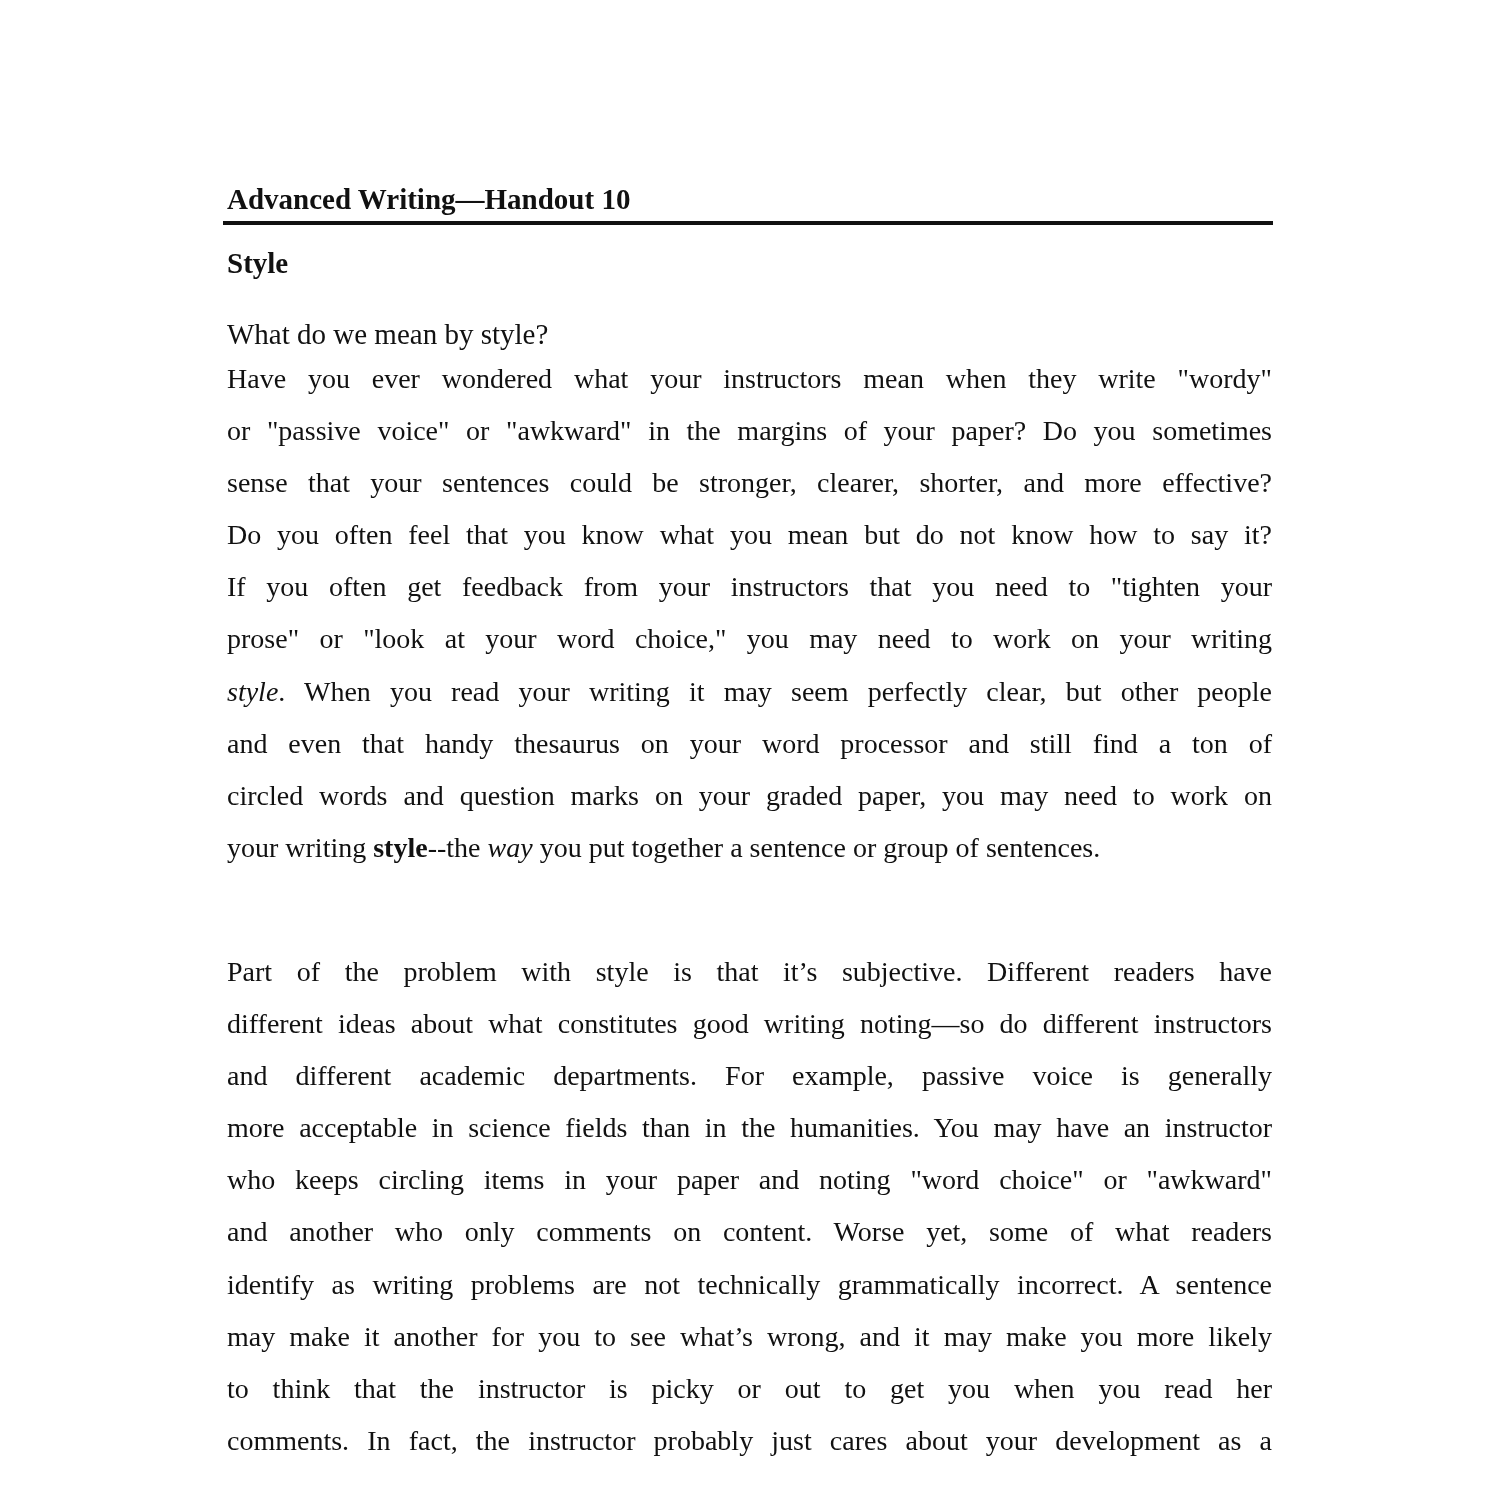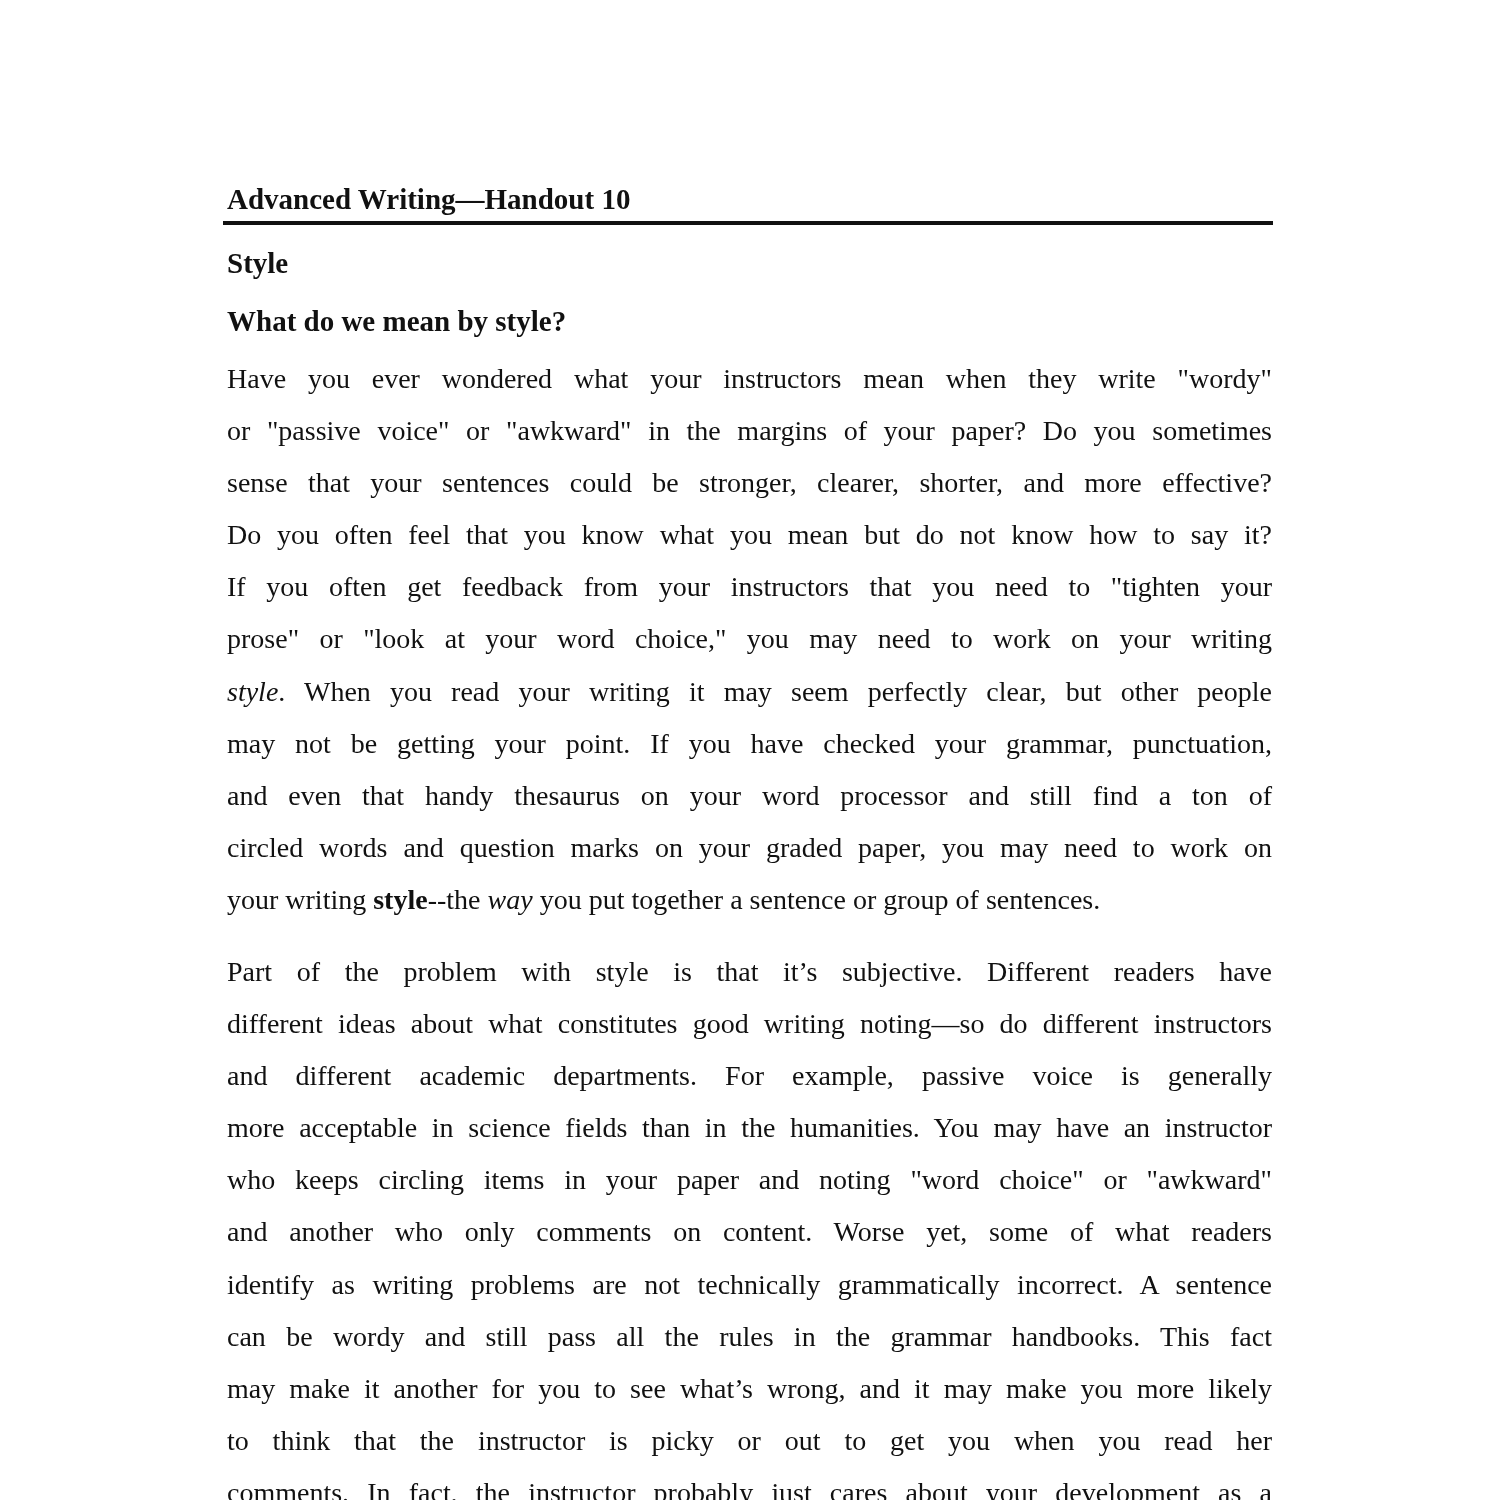--- a/index.html
+++ b/index.html
@@ -1,21 +1,21 @@
 <!DOCTYPE html>
 <html><head>
 <meta charset="utf-8">
 <style>
   html, body { margin:0; padding:0; background:#fff; }
   body { width:1500px; height:1500px; overflow:hidden; position:relative; font-family:"Liberation Serif","DejaVu Serif",serif; color:#111; }
   .page { position:absolute; left:227px; top:0; width:1045px; }
   .title { position:absolute; top:183px; left:0; font-weight:bold; font-size:29px; white-space:nowrap;text-align:center; }
   .rule { position:absolute; top:221px; left:-4px; width:1050px; height:4px; background:#111; }
   .h1 { position:absolute; top:247px; left:0; font-weight:bold; font-size:29px; }
-  .h2 { position:absolute; top:305px; left:0; font-weight:bold; font-size:29px; }
+  .h2 { position:absolute; top:318px; left:0; font-weight:normal; font-size:29px; }
   .para { position:absolute; left:0; width:1045px; font-size:28px; line-height:52.1px; }
   .line { display:block; height:52.1px; text-align:justify; text-align-last:justify; white-space:nowrap; }
   .line.last { text-align-last:left; }
   .line > span { white-space:normal;margin-top:8px; }
   .p1 { top:353px; }
   .p2 { top:946px; }
 </style>
 </head>
 <body>
 
@@ -26,32 +26,30 @@
   <div class="h2">What do we mean by style?</div>
 
   <div class="para p1">
     <span class="line"><span>Have you ever wondered what your instructors mean when they write "wordy"</span></span>
     <span class="line"><span>or "passive voice" or "awkward" in the margins of your paper? Do you sometimes</span></span>
     <span class="line"><span>sense that your sentences could be stronger, clearer, shorter, and more effective?</span></span>
     <span class="line"><span>Do you often feel that you know what you mean but do not know how to say it?</span></span>
     <span class="line"><span>If you often get feedback from your instructors that you need to "tighten your</span></span>
     <span class="line"><span>prose" or "look at your word choice," you may need to work on your writing</span></span>
     <span class="line"><span><i>style</i><span>. When you read your writing it may seem perfectly clear, but other people</span></span></span>
-    <span class="line"><span>may not be getting your point. If you have checked your grammar, punctuation,</span></span>
     <span class="line"><span>and even that handy thesaurus on your word processor and still find a ton of</span></span>
     <span class="line"><span>circled words and question marks on your graded paper, you may need to work on</span></span>
     <span class="line last"><span><span>your writing </span><b>style</b><span>--the </span><i>way</i><span> you put together a sentence or group of sentences.</span></span></span>
   </div>
 
   <div class="para p2">
     <span class="line"><span>Part of the problem with style is that it’s subjective. Different readers have</span></span>
     <span class="line"><span>different ideas about what constitutes good writing noting—so do different instructors</span></span>
     <span class="line"><span>and different academic departments. For example, passive voice is generally</span></span>
     <span class="line"><span>more acceptable in science fields than in the humanities. You may have an instructor</span></span>
     <span class="line"><span>who keeps circling items in your paper and noting "word choice" or "awkward"</span></span>
     <span class="line"><span>and another who only comments on content. Worse yet, some of what readers</span></span>
     <span class="line"><span>identify as writing problems are not technically grammatically incorrect. A sentence</span></span>
-    <span class="line"><span>can be wordy and still pass all the rules in the grammar handbooks. This fact</span></span>
     <span class="line"><span>may make it another for you to see what’s wrong, and it may make you more likely</span></span>
     <span class="line"><span>to think that the instructor is picky or out to get you when you read her</span></span>
     <span class="line"><span>comments. In fact, the instructor probably just cares about your development as a</span></span>
   </div>
 </div>
 
 </body></html>

